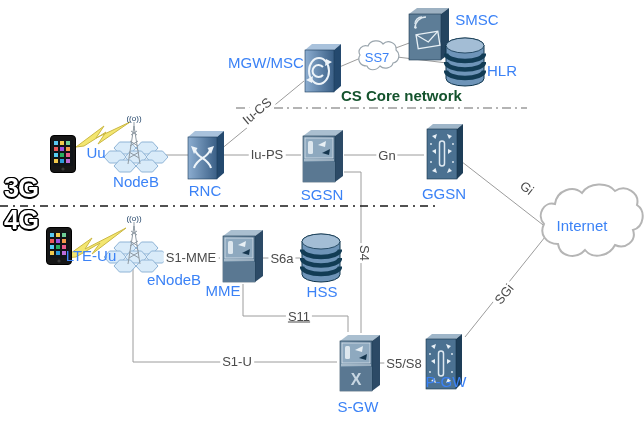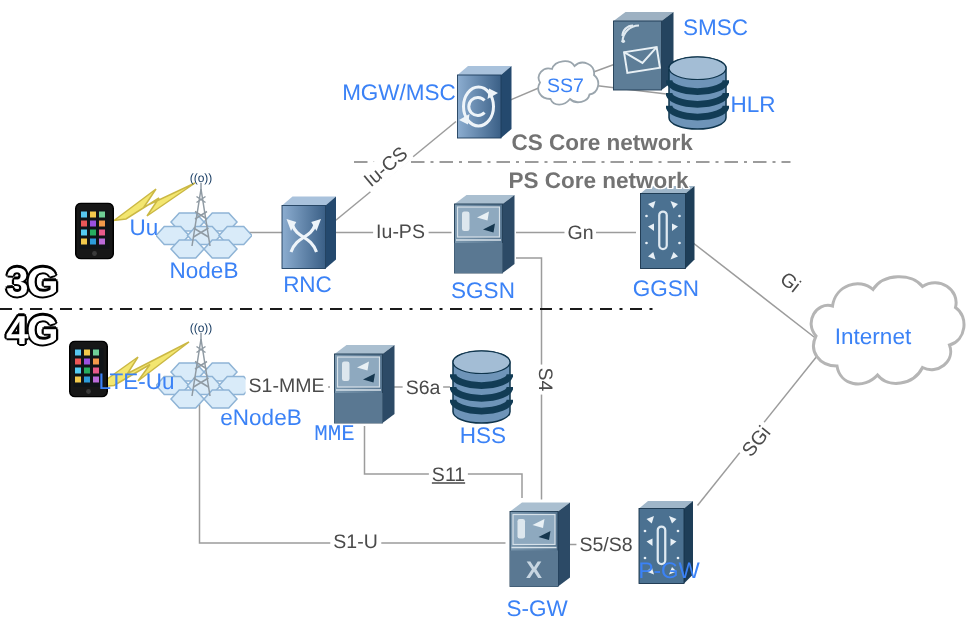--- a/index.html
+++ b/index.html
@@ -9,21 +9,21 @@
   }
   #wires{position:absolute;left:0;top:0;z-index:1;}
   .node{position:absolute;z-index:2;}
   .node svg{display:block;}
   .lbl{
     position:absolute;z-index:3;white-space:nowrap;color:#3b82f6;font-size:15px;
     transform:translate(-50%,-50%) rotate(var(--rot,0deg));
   }
   .edge{font-size:13px;color:#4a4a4a;background:#fff;padding:0 2px;}
   .region{
-    position:absolute;z-index:3;white-space:nowrap;font-weight:bold;font-size:15px;color:#737373;
+    position:absolute;z-index:3;white-space:nowrap;font-weight:bold;font-size:15px;color:#14532d;
     text-shadow:1px 0 #fff,-1px 0 #fff,0 1px #fff,0 -1px #fff,1px 1px #fff,-1px -1px #fff,1px -1px #fff,-1px 1px #fff;
   }
   .gen{
     position:absolute;z-index:3;font-weight:bold;font-size:27px;line-height:1;color:#fff;letter-spacing:-1px;
     text-shadow:-1.5px 0 #000,1.5px 0 #000,0 -1.5px #000,0 1.5px #000,-1px -1px #000,1px 1px #000,-1px 1px #000,1px -1px #000;
   }
   .phone{position:absolute;z-index:2;}
 </style>
 </head>
 <body>
@@ -307,33 +307,32 @@
           <circle cx="30" cy="23" r="0.9"></circle>
         <circle cx="8" cy="41" r="0.9"></circle>
           <circle cx="30" cy="41" r="0.9"></circle>
       </g>
     </svg>
   </div>
 
   <span class="gen" style="left:4px;top:175px;">3G</span>
   <span class="gen" style="left:4px;top:207px;">4G</span>
   <span class="region" style="left:341px;top:87px;">CS Core network</span>
-  <span class="region" style="left:339px;top:112px;">PS Core network</span>
 
   <span class="lbl" style="left:136px;top:181px;">NodeB</span>
   <span class="lbl" style="left:205px;top:190px;text-align:center;">RNC</span>
   <span class="lbl" style="left:266px;top:62px;">MGW/MSC</span>
   <span class="lbl" style="left:377px;top:57px;font-size:13px;">SS7</span>
   <span class="lbl" style="left:477px;top:19px;">SMSC</span>
   <span class="lbl" style="left:502px;top:70px;">HLR</span>
   <span class="lbl" style="left:322px;top:194px;">SGSN</span>
   <span class="lbl" style="left:444px;top:193px;text-align:center;">GGSN</span>
   <span class="lbl" style="left:582px;top:225px;">Internet</span>
   <span class="lbl" style="left:174px;top:279px;">eNodeB</span>
-  <span class="lbl" style="left:223px;top:290px;font-family:Liberation Mono, monospace;">MME</span>
+  <span class="lbl" style="left:223px;top:290px;">MME</span>
   <span class="lbl" style="left:322px;top:291px;">HSS</span>
   <span class="lbl" style="left:358px;top:406px;">S-GW</span>
   <span class="lbl" style="left:446px;top:381px;">P-GW</span>
 
   <span class="lbl" style="left:96px;top:152px;">Uu</span>
   <span class="lbl" style="left:91px;top:255px;">LTE-Uu</span>
   <span class="lbl edge" style="left:257px;top:111px;--rot:-40deg;">Iu-CS</span>
   <span class="lbl edge" style="left:267px;top:154px;">Iu-PS</span>
   <span class="lbl edge" style="left:387px;top:155px;">Gn</span>
   <span class="lbl edge" style="left:527px;top:188px;--rot:38deg;">Gi</span>

